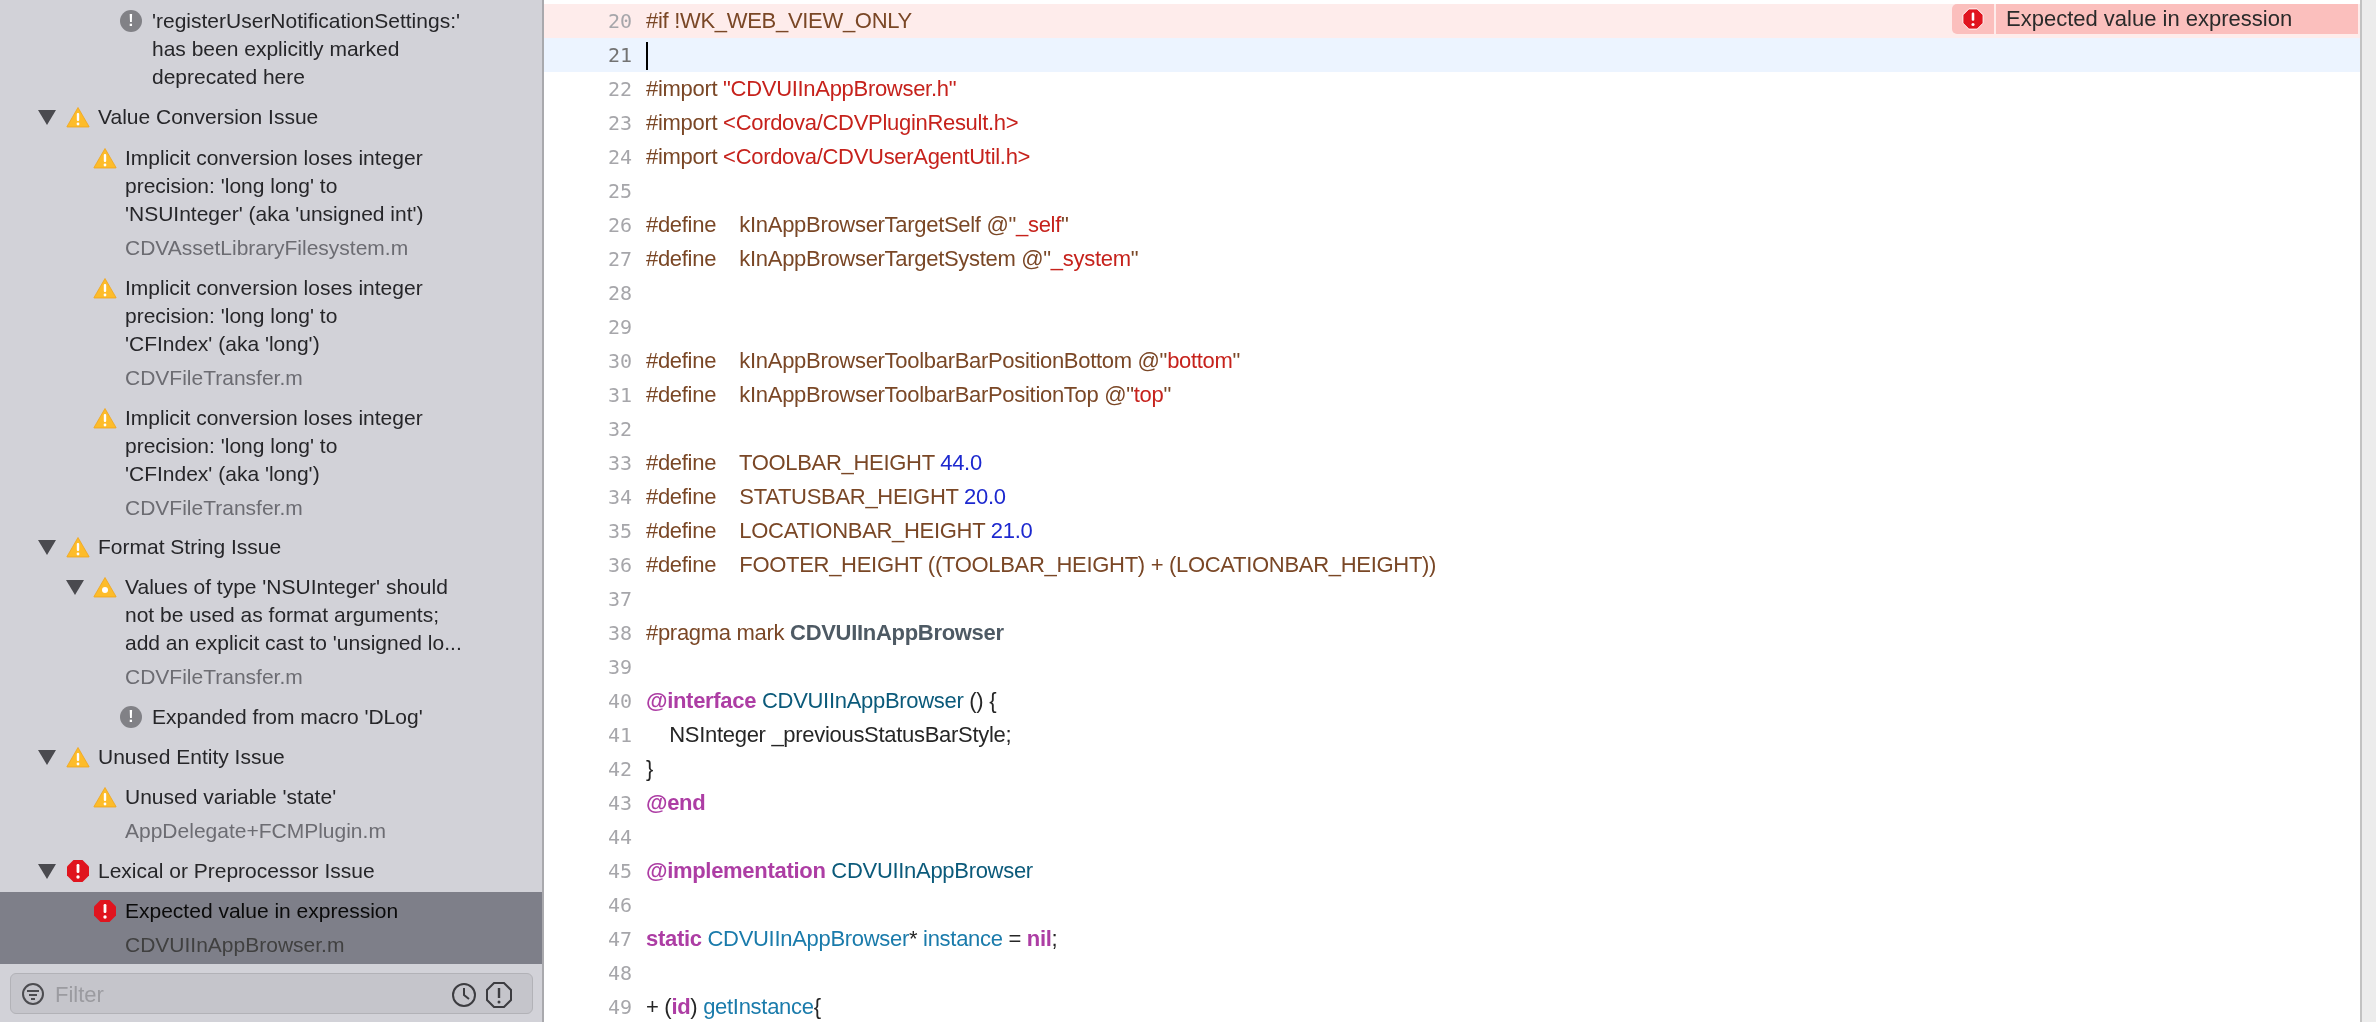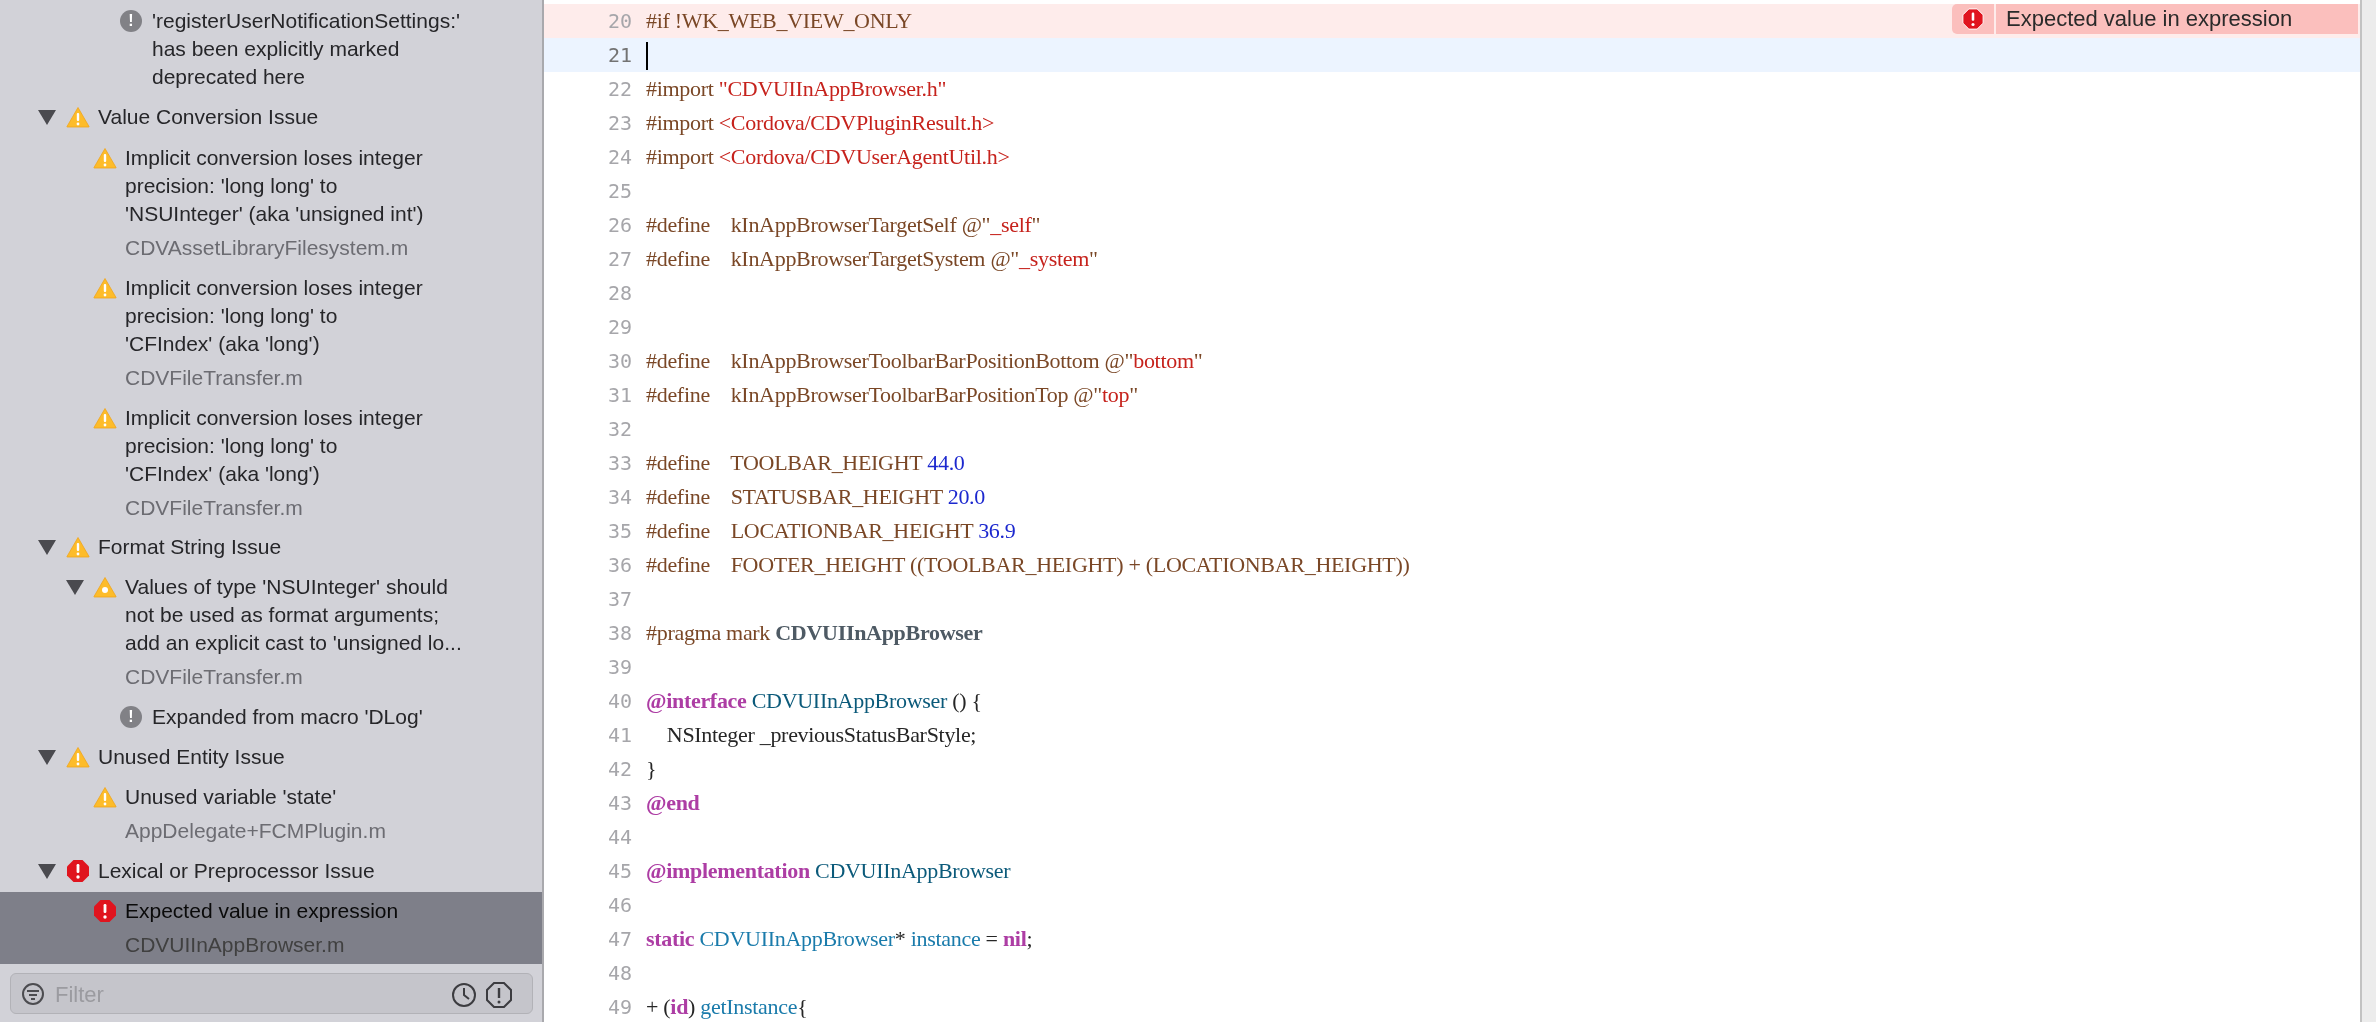--- a/index.html
+++ b/index.html
@@ -15,21 +15,21 @@
   .note { position:absolute; width:22px; height:22px; border-radius:50%; background:#818186; color:#fff; font-weight:bold; font-size:16px; line-height:22px; text-align:center; }
   #selected { position:absolute; left:0; top:892px; width:542px; height:72px; background:#7e7f89; }
   #filter { position:absolute; left:10px; top:973px; width:523px; height:41px; background:#c5c5cb; border:1px solid #b2b2b7; border-radius:6px; box-sizing:border-box; }
   #filter input { position:absolute; left:42px; top:6px; width:380px; height:28px; border:none; background:transparent; font-size:22px; font-family:"Liberation Sans", sans-serif; color:#333; outline:none; }
   #filter input::placeholder { color:#9b9ba0; }
   
   #editor { position:absolute; left:544px; top:0; width:1816px; height:1022px; background:#ffffff; overflow:hidden; }
   #rightbar { position:absolute; left:2360px; top:0; width:16px; height:1022px; background:#ececec; border-left:2px solid #c2c2c2; box-sizing:border-box; }
   .line { position:absolute; left:0; width:1816px; height:34px; }
   .lnum { position:absolute; left:0; width:118px; text-align:right; font-family:"DejaVu Sans Mono", monospace; font-size:20px; line-height:34px; color:#a6a6aa; }
-  .code { position:absolute; left:102px; font-family:Liberation Serif, serif; font-size:22px; line-height:34px; white-space:pre; color:#262626; letter-spacing:-0.3px; }
+  .code { position:absolute; left:102px; font-family:Liberation Sans, sans-serif; font-size:22px; line-height:34px; white-space:pre; color:#262626; letter-spacing:-0.3px; }
   .err-line { background:#feeceb; }
   .cur-line { background:#ecf4ff; }
   .cur-line .lnum { color:#737373; }
   .cursor { position:absolute; left:102px; top:4px; width:2px; height:28px; background:#000; }
   .pp { color:#7a4726; }
   .str { color:#c6221c; }
   .num { color:#1c28cf; }
   .kw { color:#ad3da4; font-weight:bold; }
   .cls { color:#0b5a7a; }
   .cls2 { color:#1a7bab; }
@@ -231,21 +231,21 @@
       <div class="line" style="top:446px">
     <div class="lnum" style="width:88px">33</div>
     <div class="code"><span class="pp">#define    TOOLBAR_HEIGHT </span><span class="num">44.0</span></div>
   </div>
       <div class="line" style="top:480px">
     <div class="lnum" style="width:88px">34</div>
     <div class="code"><span class="pp">#define    STATUSBAR_HEIGHT </span><span class="num">20.0</span></div>
   </div>
       <div class="line" style="top:514px">
     <div class="lnum" style="width:88px">35</div>
-    <div class="code"><span class="pp">#define    LOCATIONBAR_HEIGHT </span><span class="num">36.9</span></div>
+    <div class="code"><span class="pp">#define    LOCATIONBAR_HEIGHT </span><span class="num">21.0</span></div>
   </div>
       <div class="line" style="top:548px">
     <div class="lnum" style="width:88px">36</div>
     <div class="code"><span class="pp">#define    FOOTER_HEIGHT ((TOOLBAR_HEIGHT) + (LOCATIONBAR_HEIGHT))</span></div>
   </div>
       <div class="line" style="top:582px">
     <div class="lnum" style="width:88px">37</div>
     <div class="code"></div>
   </div>
       <div class="line" style="top:616px">

